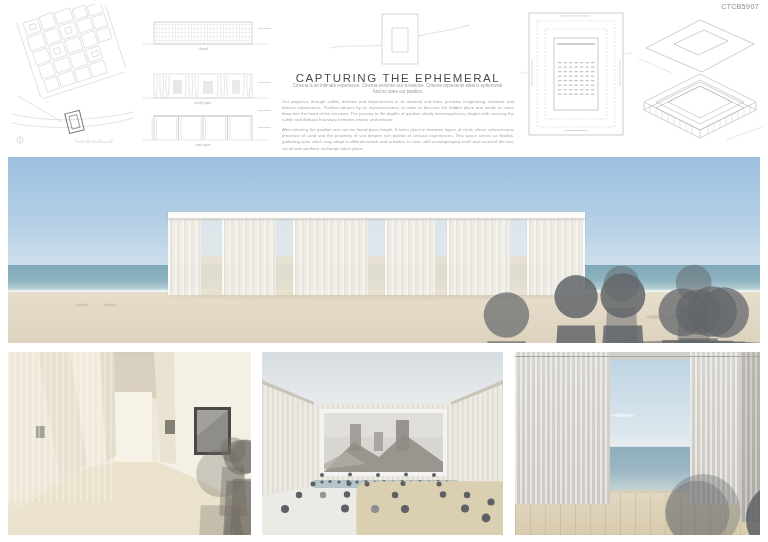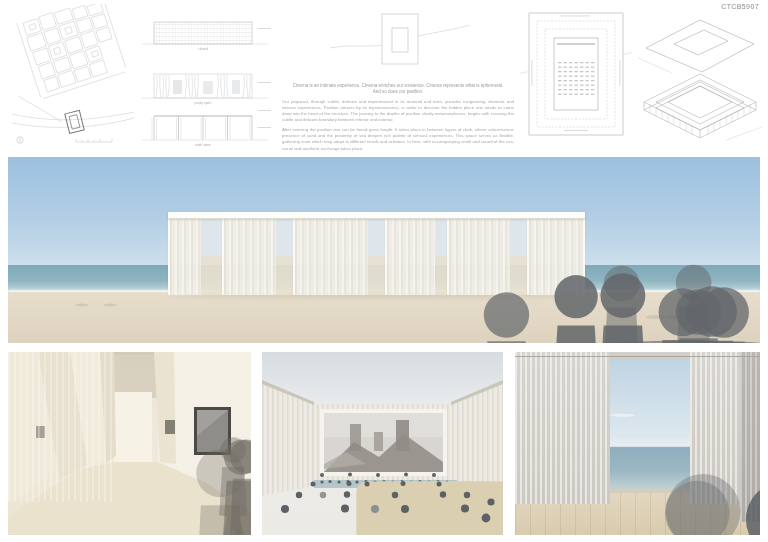--- a/index.html
+++ b/index.html
@@ -211,20 +211,21 @@
         <rect x="118" y="119" width="13" height="1"></rect>
     </g>
   </svg>
 
   <svg class="abs" style="left:330px;top:8px" width="140" height="60" viewBox="0 0 140 60">
     <path d="M0 40 C25 35 45 42 70 33 C95 25 115 24 140 17" stroke="#d8dadc" stroke-width="0.8" fill="none"></path>
     <rect x="52" y="6" width="36" height="50" fill="#fff" stroke="#c9ccd0" stroke-width="0.8"></rect>
     <rect x="62" y="20" width="16" height="24" fill="none" stroke="#c9ccd0" stroke-width="0.8"></rect>
   </svg>
 
+  <h1 class="title">CAPTURING THE EPHEMERAL</h1>
   <div class="textblock">
     <div class="textblock-inner">
       <p class="intro">
         <span>Cinema is an intimate experience. Cinema enriches our existence. Cinema represents what is ephemeral.</span>
         <span class="l2">And so does our pavilion.</span>
       </p>
       <p class="bodypara">Our proposal, through subtle, delicate and impermanent in its material and form, provides invigorating, dramatic and intense experiences. Pavilion attracts by its mysteriousness, in order to discover the hidden place one needs to come deep into the heart of the structure. The journey to the depths of pavilion slowly metamorphoses, begins with crossing the subtle and delicate boundary between interior and exterior.</p>
       <p class="bodypara">After entering the pavilion one can be found gains height. It takes place in between layers of cloth, where subconscious presence of sand and the proximity of sea deepen rich palette of sensual experiences. This space serves as flexible, gathering zone which may adapt to different needs and activities. In here, with accompanying smell and sound of the sea, social and aesthetic exchange takes place.</p>
 
     </div>

